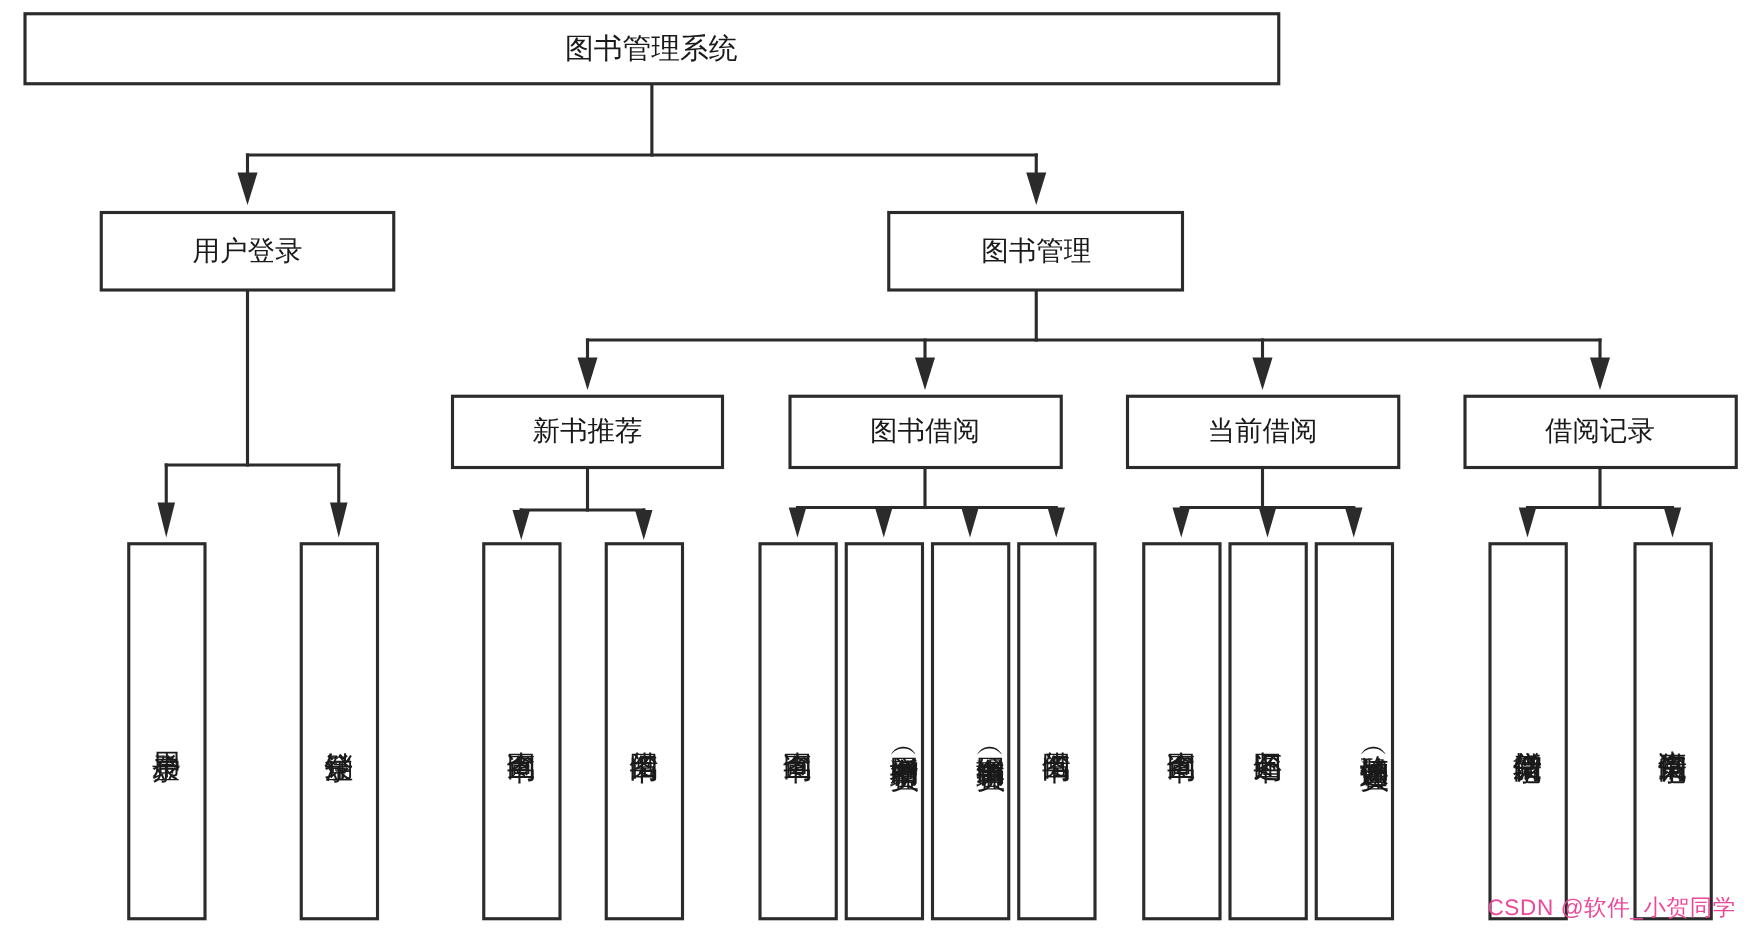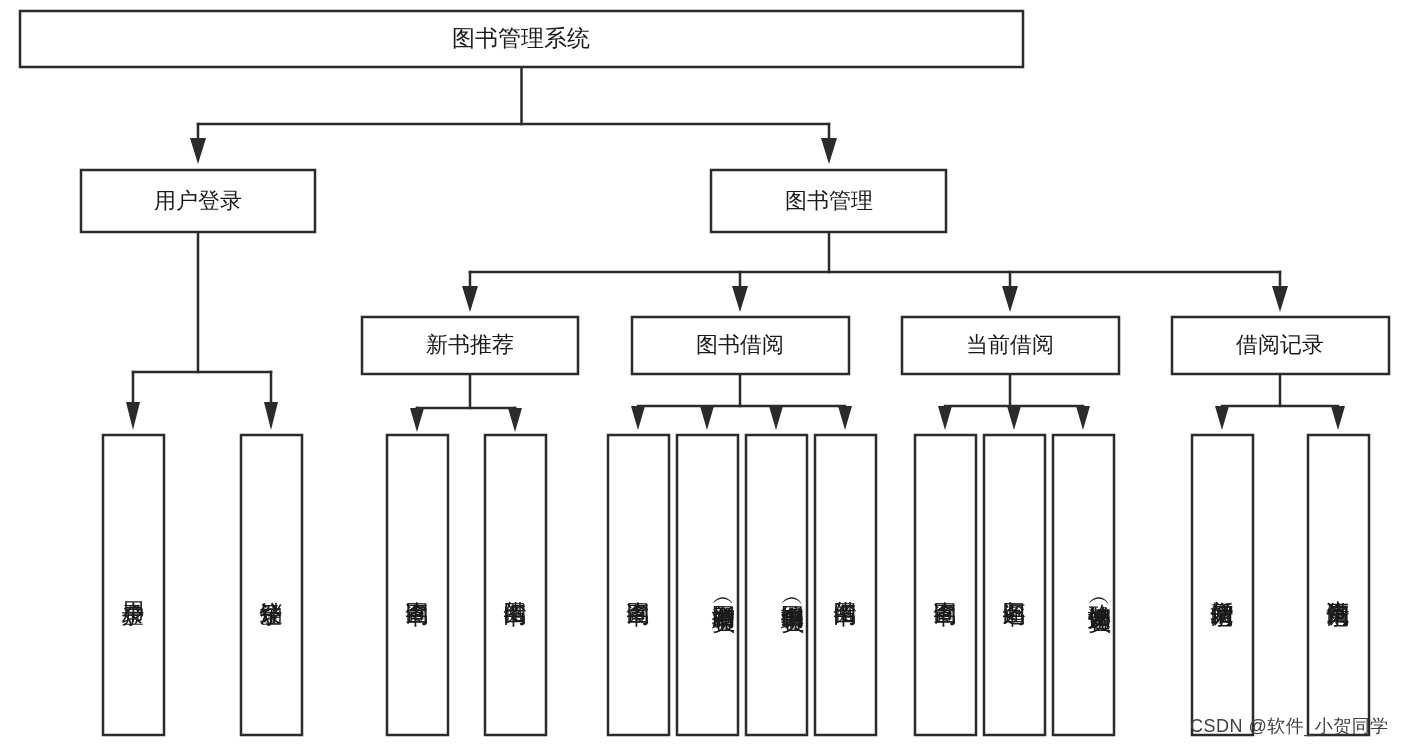--- a/index.html
+++ b/index.html
@@ -65,21 +65,21 @@
     white-space: nowrap;
     text-align: center;
     pointer-events: none;
   }
   .watermark {
     position: absolute;
     left: 1190px;
     top: 714px;
     font-family: "Liberation Sans", "DejaVu Sans", sans-serif;
     font-size: 18px;
-    color: #404040;
+    color: #ec4899;
     white-space: nowrap;
     letter-spacing: 0.5px;
   }
 </style>
 </head>
 <body>
 
 <div id="diagram-root">
 
   <svg class="diagram" viewBox="0 0 1405 747" xmlns="http://www.w3.org/2000/svg">

